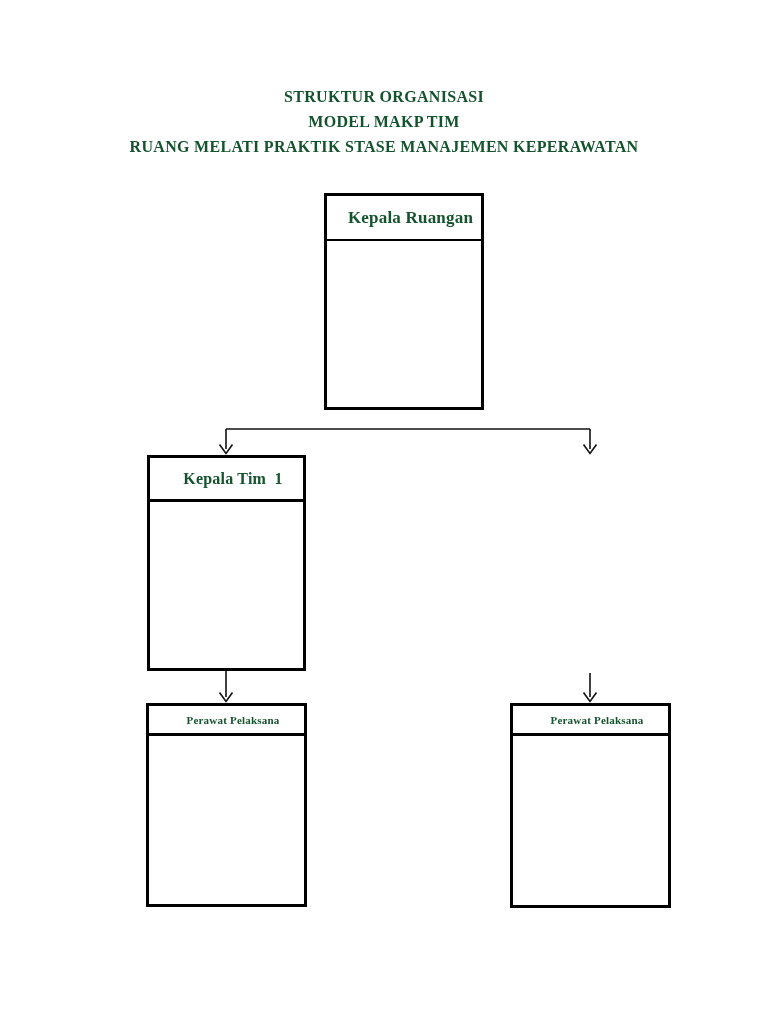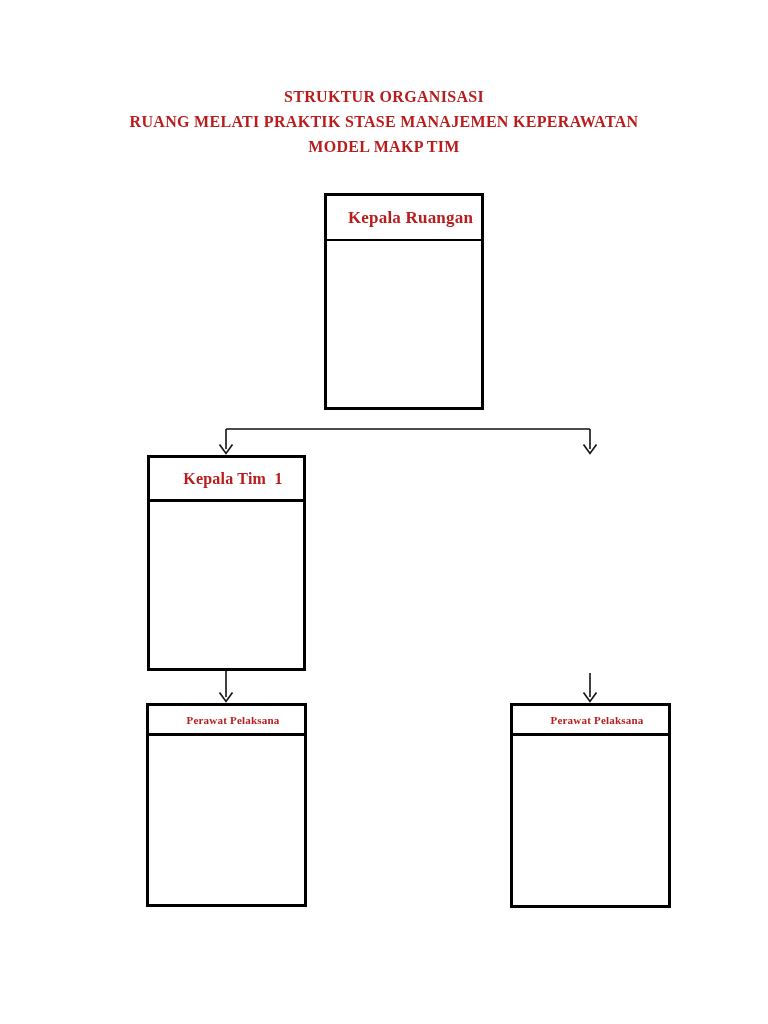--- a/index.html
+++ b/index.html
@@ -2,21 +2,21 @@
 <html><head>
 <meta charset="utf-8">
 <style>
   html, body { margin: 0; padding: 0; background: #ffffff; }
   .page {
     position: relative;
     width: 768px;
     height: 1024px;
     background: #ffffff;
     font-family: "Liberation Serif", serif;
-    color: #b91c1c;
+    color: #14532d;
     overflow: hidden;
   }
   .title-block {
     position: absolute;
     top: 84px;
     left: 0;
     width: 768px;
     text-align: center;
     font-weight: bold;
     font-size: 16px;
@@ -54,22 +54,22 @@
     pointer-events: none;
   }
 </style>
 </head>
 <body>
 
 <div class="page">
 
   <div class="title-block">
     <div>STRUKTUR ORGANISASI</div>
+    <div>MODEL MAKP TIM</div>
     <div>RUANG MELATI PRAKTIK STASE MANAJEMEN KEPERAWATAN</div>
-    <div>MODEL MAKP TIM</div>
   </div>
 
   <div class="orgbox box-root">
     <div class="hdr">Kepala Ruangan</div>
   </div>
 
   <div class="orgbox box-team1">
     <div class="hdr">Kepala Tim  1</div>
   </div>
 

